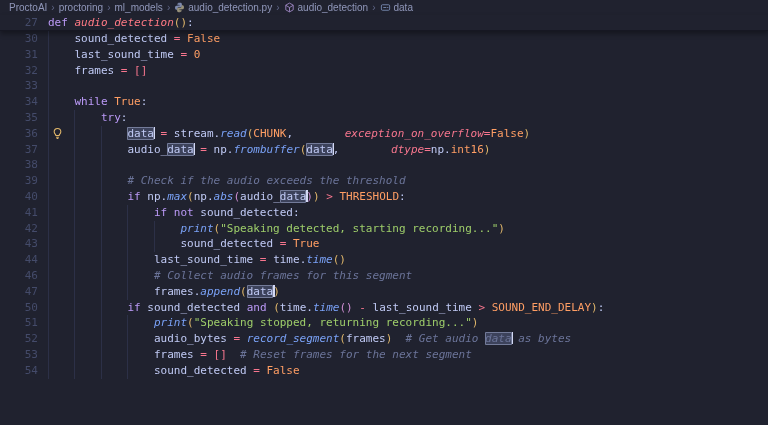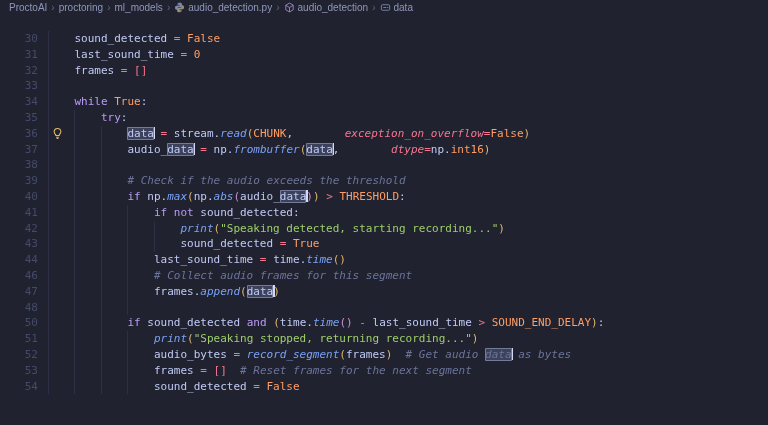--- a/index.html
+++ b/index.html
@@ -79,39 +79,41 @@
         <span class="bc-ico">
           <svg width="11" height="11" viewBox="0 0 16 16">
             <rect x="2" y="4" width="12" height="8" rx="1.6" fill="none" stroke="#7e93bd" stroke-width="1.2"></rect>
             <path d="M4.8 8h4.4" stroke="#7e93bd" stroke-width="1.2"></path>
             <circle cx="11.3" cy="8" r="0.9" fill="#7e93bd"></circle>
           </svg>
         </span>
         <span>data</span>
       </span>
     </div>
+  <div id="sticky">
+      <div class="line"><span class="num">27</span><span class="content" style="left: 48px;"><span class="tok-kw">def </span><span class="tok-fndef">audio_detection</span><span class="tok-p1">()</span><span class="tok-punct">:</span></span></div>
+    </div>
   <div id="code">
       <div class="line"><span class="num">30</span><span class="guide" style="left: 48px;"></span><span class="content" style="left: 74.48px;"><span class="tok-var">sound_detected</span><span class="tok-op"> = </span><span class="tok-const">False</span></span></div>
       <div class="line"><span class="num">31</span><span class="guide" style="left: 48px;"></span><span class="content" style="left: 74.48px;"><span class="tok-var">last_sound_time</span><span class="tok-op"> = </span><span class="tok-const">0</span></span></div>
       <div class="line"><span class="num">32</span><span class="guide" style="left: 48px;"></span><span class="content" style="left: 74.48px;"><span class="tok-var">frames</span><span class="tok-op"> = </span><span class="tok-op">[]</span></span></div>
       <div class="line"><span class="num">33</span><span class="guide" style="left: 48px;"></span><span class="content" style="left: 48px;"></span></div>
       <div class="line"><span class="num">34</span><span class="guide" style="left: 48px;"></span><span class="content" style="left: 74.48px;"><span class="tok-kw">while </span><span class="tok-const">True</span><span class="tok-punct">:</span></span></div>
       <div class="line"><span class="num">35</span><span class="guide" style="left: 48px;"></span><span class="guide" style="left: 74.48px;"></span><span class="content" style="left: 100.96px; text-align: center;"><span class="tok-kw">try</span><span class="tok-punct">:</span></span></div>
       <div class="line"><span class="num">36</span><span class="guide" style="left: 48px;"></span><span class="guide" style="left: 74.48px;"></span><span class="guide" style="left: 100.96px;"></span><span class="content" style="left: 127.44px;"><span class="sel">data</span><span class="caret"></span><span class="tok-op"> = </span><span class="tok-var">stream</span><span class="tok-punct">.</span><span class="tok-fn">read</span><span class="tok-p1">(</span><span class="tok-const">CHUNK</span><span class="tok-punct">, </span><span class="tok-param">exception_on_overflow</span><span class="tok-op">=</span><span class="tok-const">False</span><span class="tok-p1">)</span></span></div>
       <div class="line"><span class="num">37</span><span class="guide" style="left: 48px;"></span><span class="guide" style="left: 74.48px;"></span><span class="guide" style="left: 100.96px;"></span><span class="content" style="left: 127.44px;"><span class="tok-var">audio_</span><span class="sel">data</span><span class="caret"></span><span class="tok-op"> = </span><span class="tok-var">np</span><span class="tok-punct">.</span><span class="tok-fn">frombuffer</span><span class="tok-p1">(</span><span class="sel">data</span><span class="caret"></span><span class="tok-punct">, </span><span class="tok-param">dtype</span><span class="tok-op">=</span><span class="tok-var">np</span><span class="tok-punct">.</span><span class="tok-const">int16</span><span class="tok-p1">)</span></span></div>
       <div class="line"><span class="num">38</span><span class="guide" style="left: 48px;"></span><span class="guide" style="left: 74.48px;"></span><span class="guide" style="left: 100.96px;"></span><span class="content" style="left: 48px;"></span></div>
       <div class="line"><span class="num">39</span><span class="guide" style="left: 48px;"></span><span class="guide" style="left: 74.48px;"></span><span class="guide" style="left: 100.96px;"></span><span class="content" style="left: 127.44px;"><span class="tok-com"># Check if the audio exceeds the threshold</span></span></div>
       <div class="line"><span class="num">40</span><span class="guide" style="left: 48px;"></span><span class="guide" style="left: 74.48px;"></span><span class="guide" style="left: 100.96px;"></span><span class="content" style="left: 127.44px;"><span class="tok-kw">if </span><span class="tok-var">np</span><span class="tok-punct">.</span><span class="tok-fn">max</span><span class="tok-p1">(</span><span class="tok-var">np</span><span class="tok-punct">.</span><span class="tok-fn">abs</span><span class="tok-p2">(</span><span class="tok-var">audio_</span><span class="sel">data</span><span class="caret"></span><span class="tok-p2">)</span><span class="tok-p1">)</span><span class="tok-op"> &gt; </span><span class="tok-const">THRESHOLD</span><span class="tok-punct">:</span></span></div>
       <div class="line"><span class="num">41</span><span class="guide" style="left: 48px;"></span><span class="guide" style="left: 74.48px;"></span><span class="guide" style="left: 100.96px;"></span><span class="guide" style="left: 127.44px;"></span><span class="content" style="left: 153.92px;"><span class="tok-kw">if not </span><span class="tok-var">sound_detected</span><span class="tok-punct">:</span></span></div>
       <div class="line"><span class="num">42</span><span class="guide" style="left: 48px;"></span><span class="guide" style="left: 74.48px;"></span><span class="guide" style="left: 100.96px;"></span><span class="guide" style="left: 127.44px;"></span><span class="guide" style="left: 153.92px;"></span><span class="content" style="left: 180.4px;"><span class="tok-fn">print</span><span class="tok-p1">(</span><span class="tok-str">"Speaking detected, starting recording..."</span><span class="tok-p1">)</span></span></div>
       <div class="line"><span class="num">43</span><span class="guide" style="left: 48px;"></span><span class="guide" style="left: 74.48px;"></span><span class="guide" style="left: 100.96px;"></span><span class="guide" style="left: 127.44px;"></span><span class="guide" style="left: 153.92px;"></span><span class="content" style="left: 180.4px;"><span class="tok-var">sound_detected</span><span class="tok-op"> = </span><span class="tok-const">True</span></span></div>
       <div class="line"><span class="num">44</span><span class="guide" style="left: 48px;"></span><span class="guide" style="left: 74.48px;"></span><span class="guide" style="left: 100.96px;"></span><span class="guide" style="left: 127.44px;"></span><span class="content" style="left: 153.92px;"><span class="tok-var">last_sound_time</span><span class="tok-op"> = </span><span class="tok-var">time</span><span class="tok-punct">.</span><span class="tok-fn">time</span><span class="tok-p1">()</span></span></div>
       <div class="line"><span class="num">46</span><span class="guide" style="left: 48px;"></span><span class="guide" style="left: 74.48px;"></span><span class="guide" style="left: 100.96px;"></span><span class="guide" style="left: 127.44px;"></span><span class="content" style="left: 153.92px;"><span class="tok-com"># Collect audio frames for this segment</span></span></div>
       <div class="line"><span class="num">47</span><span class="guide" style="left: 48px;"></span><span class="guide" style="left: 74.48px;"></span><span class="guide" style="left: 100.96px;"></span><span class="guide" style="left: 127.44px;"></span><span class="content" style="left: 153.92px;"><span class="tok-var">frames</span><span class="tok-punct">.</span><span class="tok-fn">append</span><span class="tok-p1">(</span><span class="sel">data</span><span class="caret"></span><span class="tok-p1">)</span></span></div>
-      <div class="line"><span class="num">48</span><span class="guide" style="left: 48px;"></span><span class="guide" style="left: 74.48px;"></span><span class="guide" style="left: 100.96px;"></span><span class="guide" style="left: 127.44px;"></span><span class="content" style="left: 48px;"></span></div>
       <div class="line"><span class="num">50</span><span class="guide" style="left: 48px;"></span><span class="guide" style="left: 74.48px;"></span><span class="guide" style="left: 100.96px;"></span><span class="content" style="left: 127.44px;"><span class="tok-kw">if </span><span class="tok-var">sound_detected</span><span class="tok-kw"> and </span><span class="tok-p1">(</span><span class="tok-var">time</span><span class="tok-punct">.</span><span class="tok-fn">time</span><span class="tok-p2">()</span><span class="tok-op"> - </span><span class="tok-var">last_sound_time</span><span class="tok-op"> &gt; </span><span class="tok-const">SOUND_END_DELAY</span><span class="tok-p1">)</span><span class="tok-punct">:</span></span></div>
       <div class="line"><span class="num">51</span><span class="guide" style="left: 48px;"></span><span class="guide" style="left: 74.48px;"></span><span class="guide" style="left: 100.96px;"></span><span class="guide" style="left: 127.44px;"></span><span class="content" style="left: 153.92px;"><span class="tok-fn">print</span><span class="tok-p1">(</span><span class="tok-str">"Speaking stopped, returning recording..."</span><span class="tok-p1">)</span></span></div>
       <div class="line"><span class="num">52</span><span class="guide" style="left: 48px;"></span><span class="guide" style="left: 74.48px;"></span><span class="guide" style="left: 100.96px;"></span><span class="guide" style="left: 127.44px;"></span><span class="content" style="left: 153.92px;"><span class="tok-var">audio_bytes</span><span class="tok-op"> = </span><span class="tok-fn">record_segment</span><span class="tok-p1">(</span><span class="tok-var">frames</span><span class="tok-p1">)</span><span class="tok-com">  # Get audio </span><span class="sel in-comment">data</span><span class="caret"></span><span class="tok-com"> as bytes</span></span></div>
       <div class="line"><span class="num">53</span><span class="guide" style="left: 48px;"></span><span class="guide" style="left: 74.48px;"></span><span class="guide" style="left: 100.96px;"></span><span class="guide" style="left: 127.44px;"></span><span class="content" style="left: 153.92px;"><span class="tok-var">frames</span><span class="tok-op"> = </span><span class="tok-op">[]</span><span class="tok-com">  # Reset frames for the next segment</span></span></div>
       <div class="line"><span class="num">54</span><span class="guide" style="left: 48px;"></span><span class="guide" style="left: 74.48px;"></span><span class="guide" style="left: 100.96px;"></span><span class="guide" style="left: 127.44px;"></span><span class="content" style="left: 153.92px;"><span class="tok-var">sound_detected</span><span class="tok-op"> = </span><span class="tok-const">False</span></span></div>
       <div id="lightbulb" style="top: 95.8px;">
         <svg width="13" height="13" viewBox="0 0 16 16">
           <path fill="none" stroke="#e2b86b" stroke-width="1.3" d="M8 1.8a4.1 4.1 0 014.1 4.1c0 1.5-.8 2.4-1.5 3.2-.4.5-.6.9-.6 1.4H6c0-.5-.2-.9-.6-1.4-.7-.8-1.5-1.7-1.5-3.2A4.1 4.1 0 018 1.8z"></path>
           <path stroke="#e2b86b" stroke-width="1.3" d="M6.3 12.6h3.4M6.9 14.2h2.2"></path>
         </svg>

